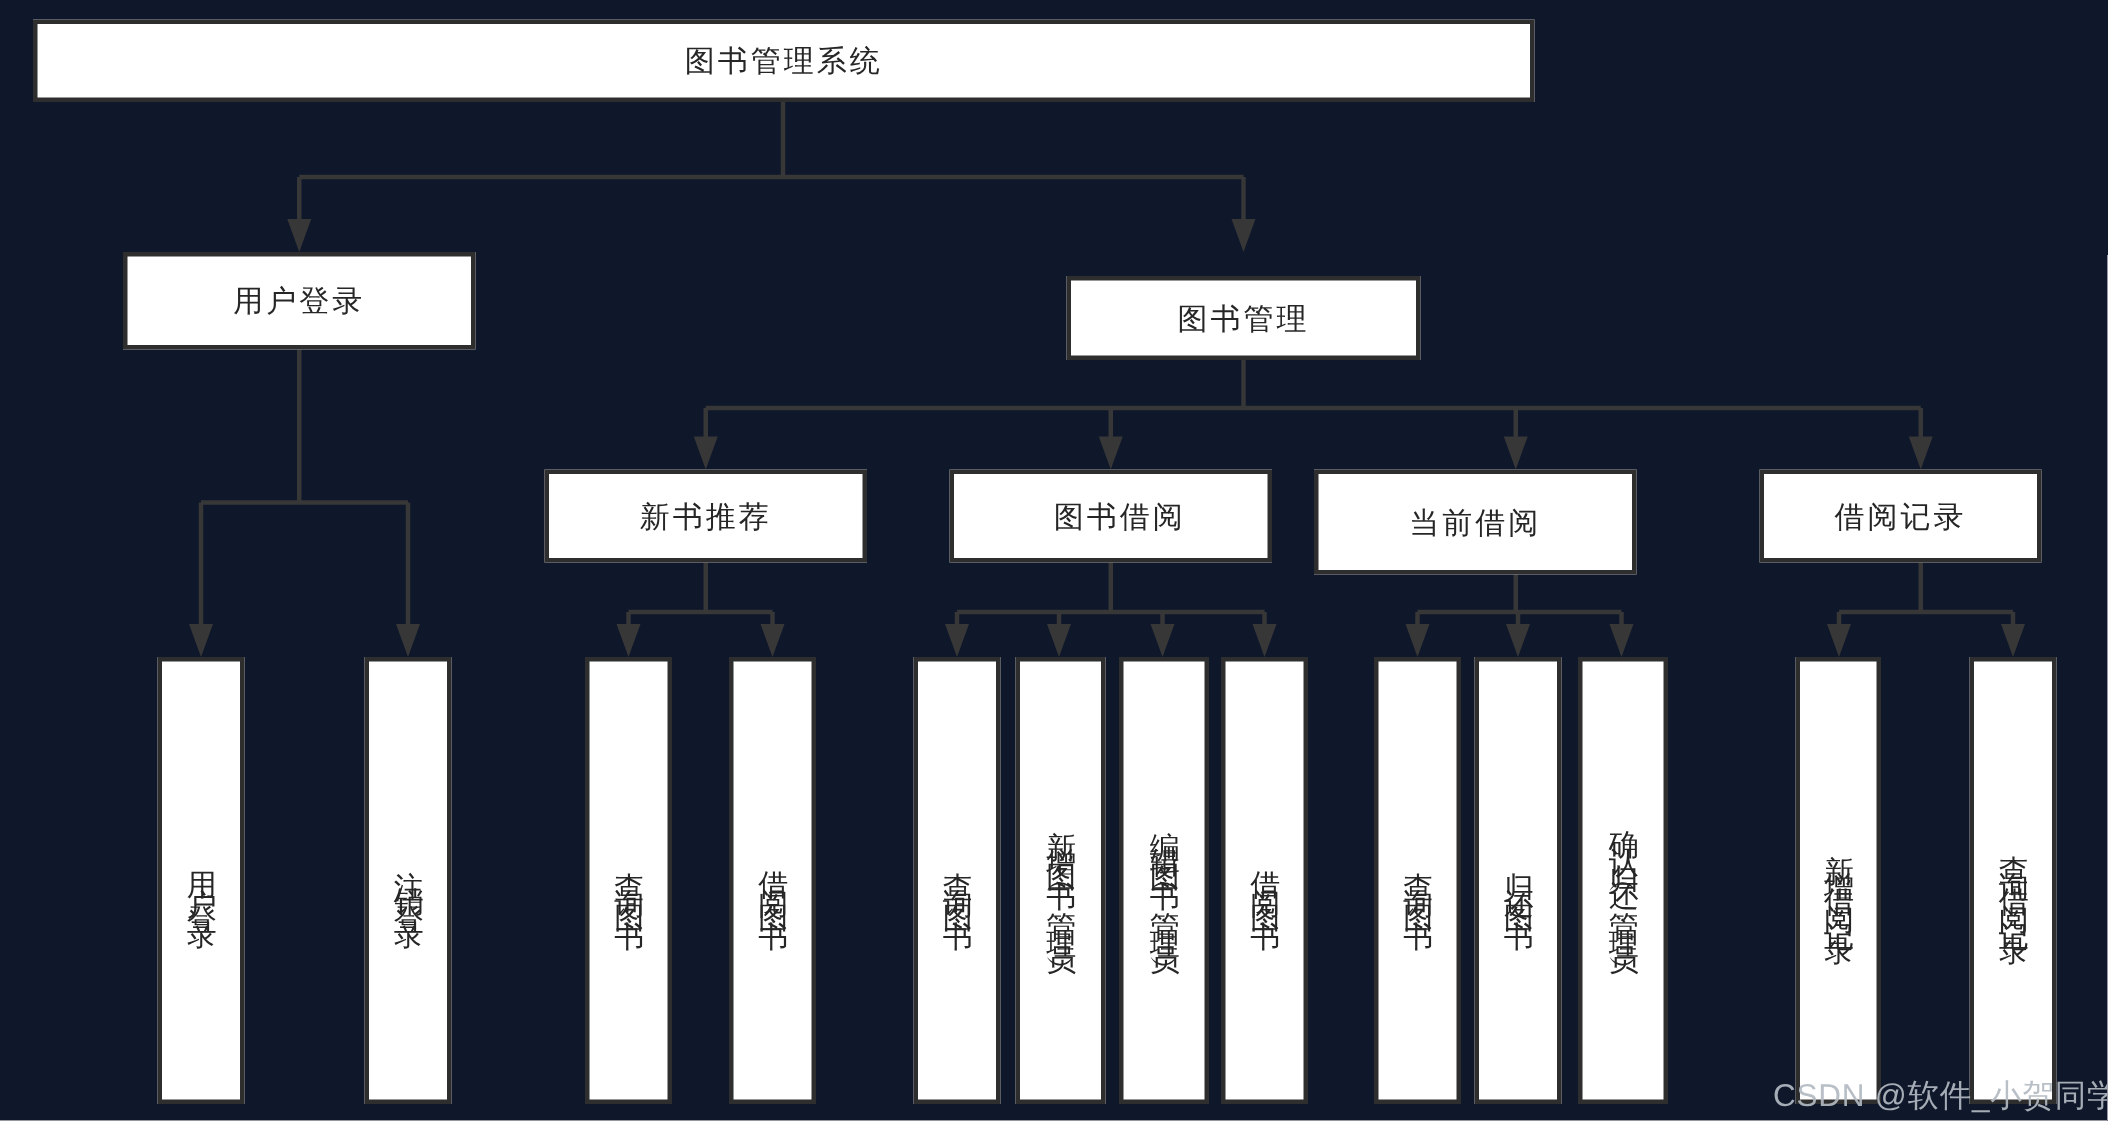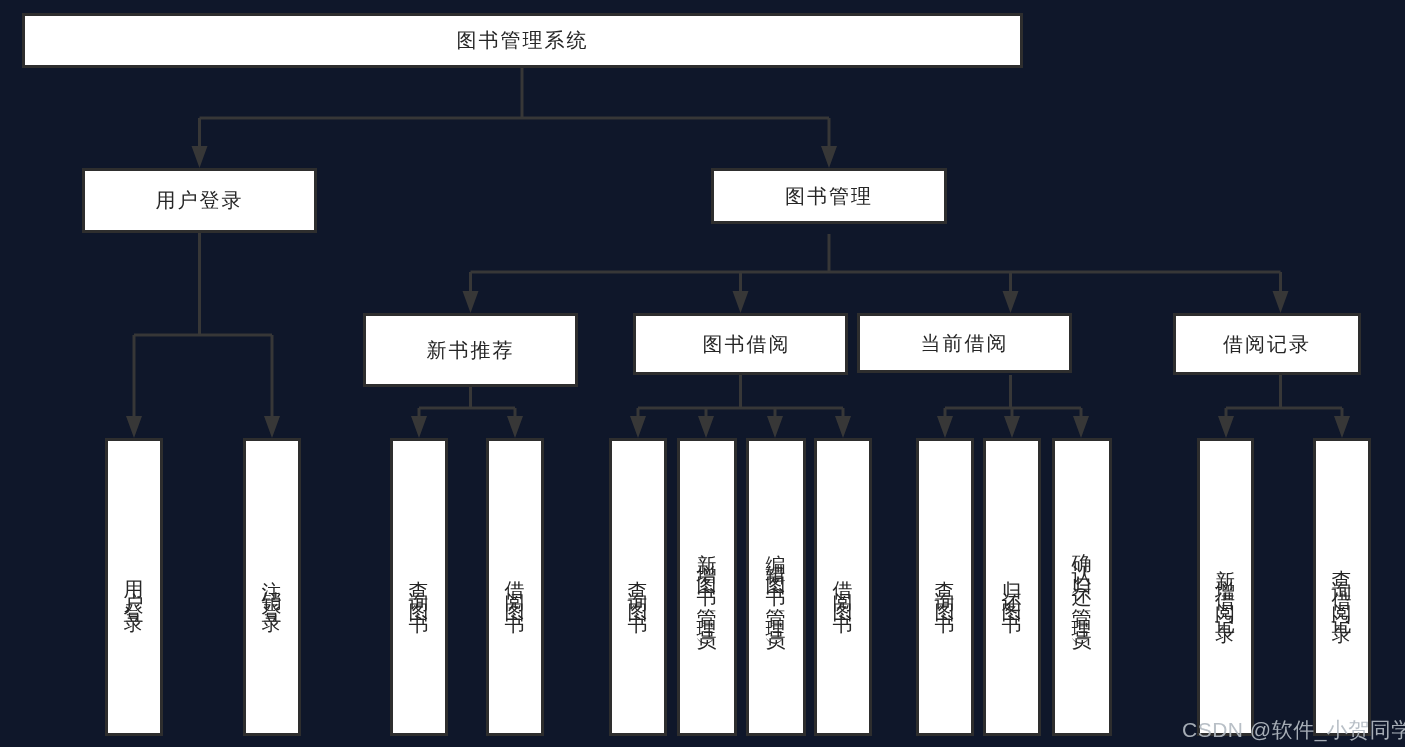--- a/index.html
+++ b/index.html
@@ -75,25 +75,25 @@
          M630 416 L646 416 L638 438 Z  M698 416 L714 416 L706 438 Z
          M767 416 L783 416 L775 438 Z  M835 416 L851 416 L843 438 Z
          M937 416 L953 416 L945 438 Z  M1004 416 L1020 416 L1012 438 Z
          M1073 416 L1089 416 L1081 438 Z
          M1218 416 L1234 416 L1226 438 Z  M1334 416 L1350 416 L1342 438 Z"></path>
   </svg>
 
   <div class="box hbox" style="left:22px; top:13px; width:1001px; height:55px;">图书管理系统</div>
 
   <div class="box hbox" style="left:82px; top:168px; width:235px; height:65px;">用户登录</div>
-  <div class="box hbox" style="left:711px; top:168px; width:236px; height:56px;font-family:Liberation Mono, monospace;">图书管理</div>
+  <div class="box hbox" style="left:711px; top:184px; width:236px; height:56px;font-family:Liberation Mono, monospace;">图书管理</div>
 
-  <div class="box hbox" style="left:363px; top:313px; width:215px; height:74px;">新书推荐</div>
+  <div class="box hbox" style="left:363px; top:313px; width:215px; height:62px;">新书推荐</div>
   <div class="box hbox" style="left:633px; top:313px; width:215px; height:62px;padding-left:12px;">图书借阅</div>
-  <div class="box hbox" style="left:857px; top:313px; width:215px; height:60px;">当前借阅</div>
+  <div class="box hbox" style="left:876px; top:313px; width:215px; height:70px;">当前借阅</div>
   <div class="box hbox" style="left:1173px; top:313px; width:188px; height:62px;">借阅记录</div>
 
   <div class="box vbox" style="left:105px; top:438px; width:58px; height:298px;">
     <span>用户登录</span>
   </div>
   <div class="box vbox" style="left:243px; top:438px; width:58px; height:298px;">
     <span>注销登录</span>
   </div>
 
   <div class="box vbox" style="left:390px; top:438px; width:58px; height:298px;">

